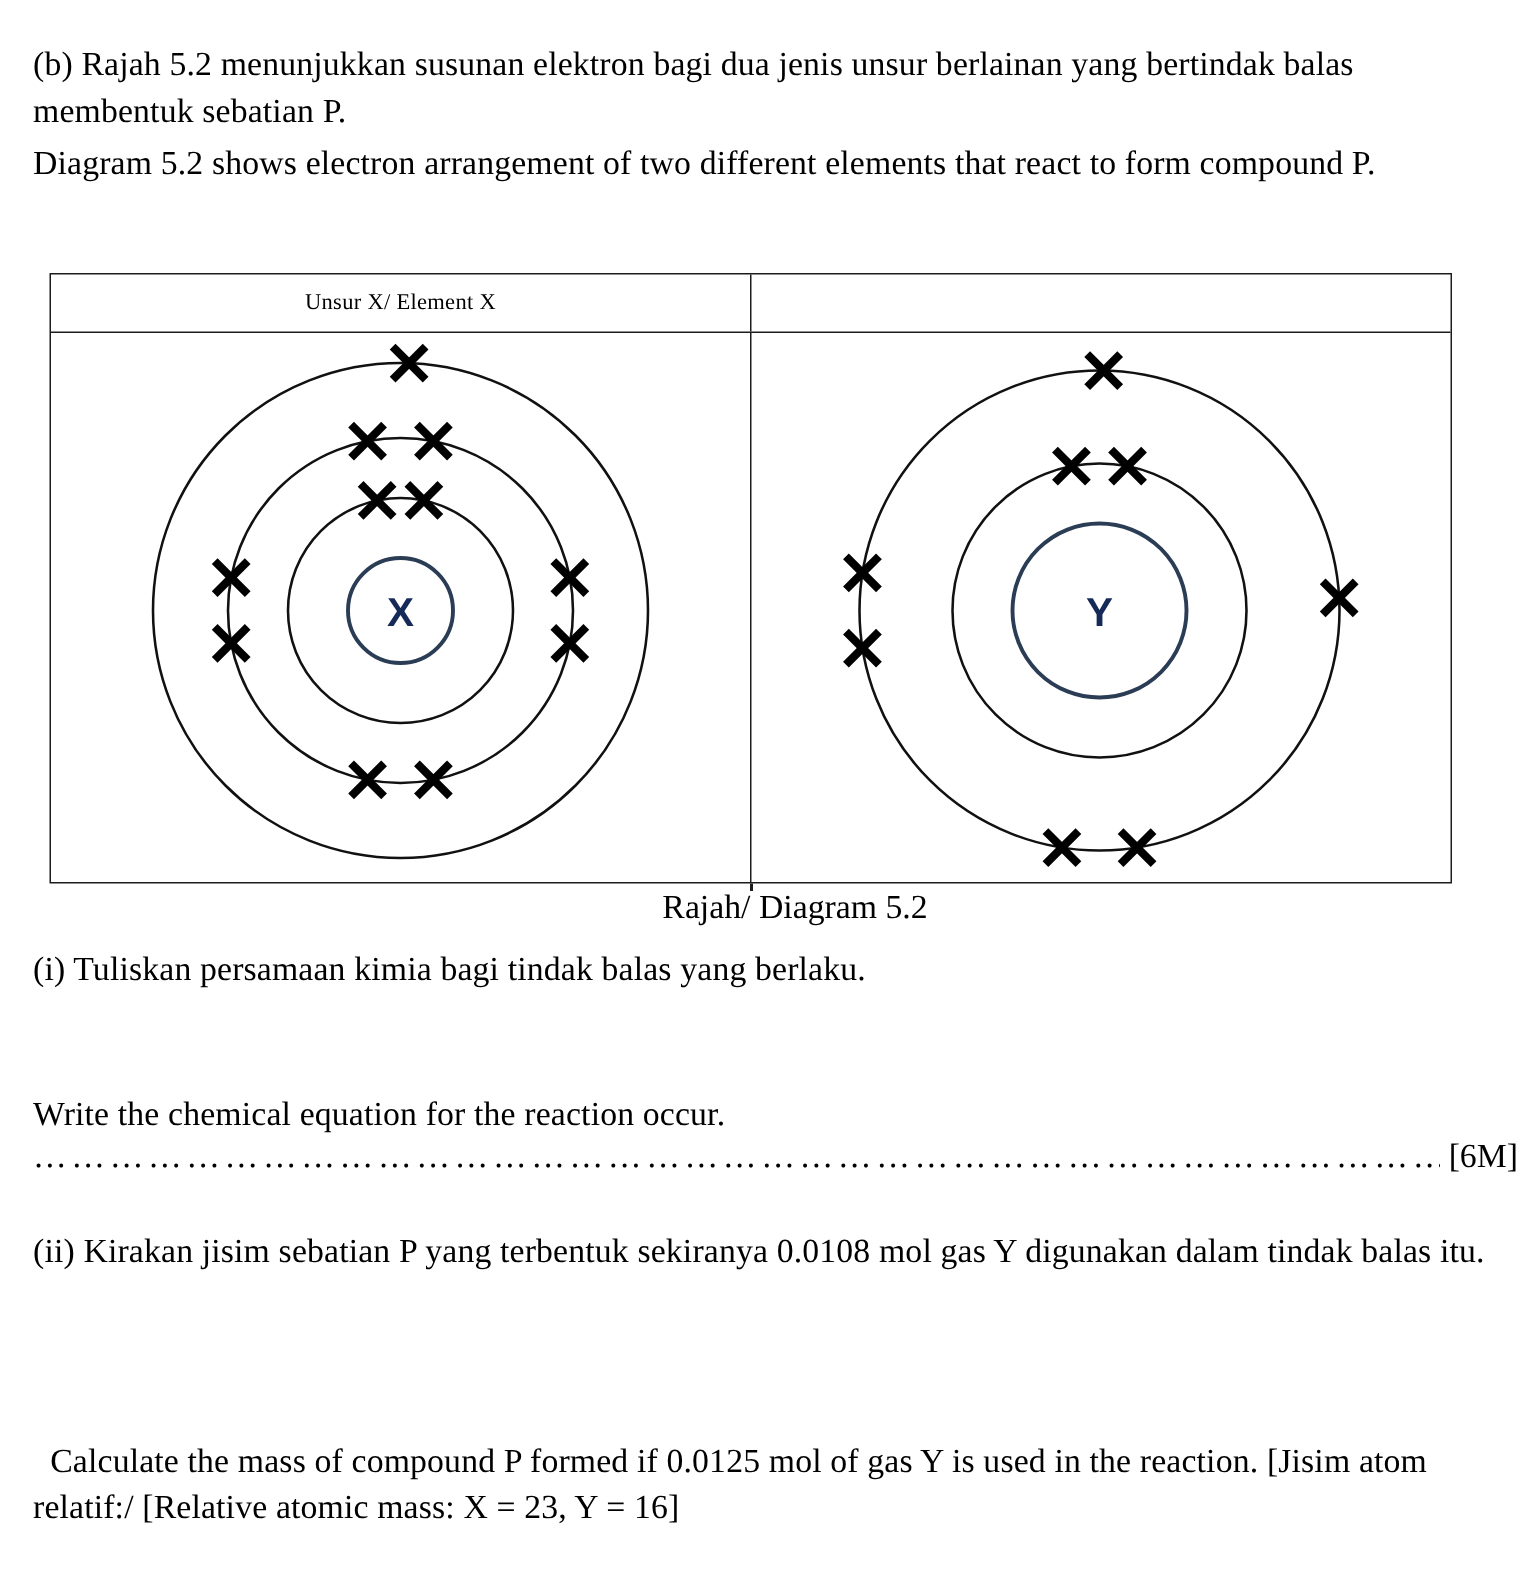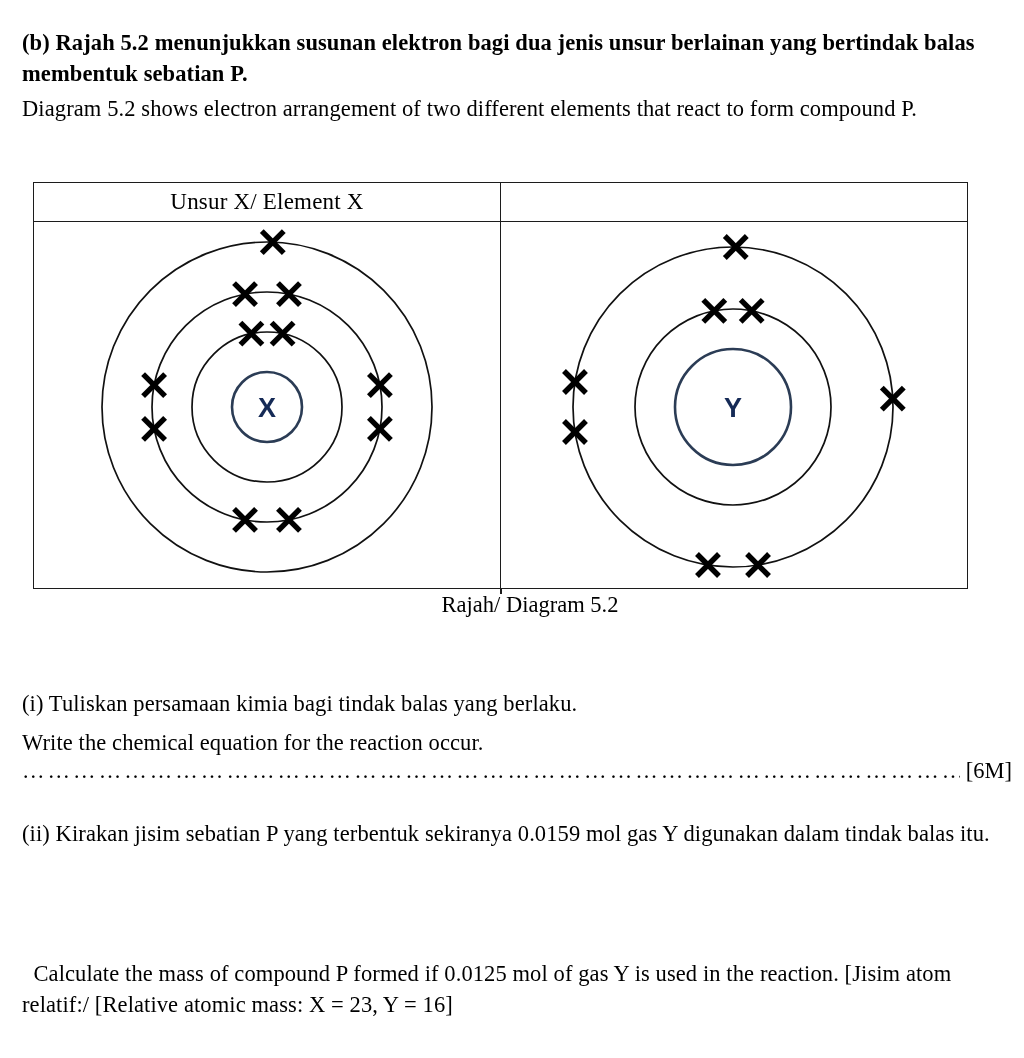--- a/index.html
+++ b/index.html
@@ -21,24 +21,24 @@
   .para {
     position: absolute;
     font-size: 22.5px;
     line-height: 31px;
     letter-spacing: 0.1px;
     white-space: pre-wrap;
   }
   .it { }
   .up { font-style: normal; }
 
-  #intro-my    { left: 22px; top: 27px;  width: 980px; font-weight: bold; }
+  #intro-my    { left: 22px; top: 27px;  width: 980px; }
   #intro-en    { left: 22px; top: 93px;  width: 1000px; }
 
-  #q1-my       { left: 22px; top: 688px; width: 980px; }
+  #q1-my       { left: 22px; top: 630px; width: 980px; }
   #q1-en       { left: 22px; top: 690px; width: 980px; margin-top: 37px; }
 
   #q2-my       { left: 22px; top: 818px; width: 980px; }
   #q2-en       { left: 22px; top: 927px; width: 990px; }
 
   
   #answer-row {
     position: absolute;
     left: 22px;
     top: 752px;
@@ -85,21 +85,21 @@
   #table-body {
     flex: 1 1 auto;
     display: flex;
     position: relative;
   }
   .hcell {
     flex: 1 1 0;
     display: flex;
     align-items: center;
     justify-content: center;
-    font-size: 23px;
+    font-size: 15px;
     letter-spacing: 0.2px;
   }
   .hcell.left-cell  { border-right: 1.6px solid #1c1c1c; flex: 0 0 466px; }
   .bcell {
     position: relative;
     display: flex;
     align-items: center;
     justify-content: center;
   }
   .bcell.left-cell  { flex: 0 0 466px; border-right: 1.6px solid #1c1c1c; }
@@ -269,17 +269,17 @@
 
 <div class="para up" id="q1-my">(i) Tuliskan persamaan kimia bagi tindak balas yang berlaku.</div>
 
 <div class="para it" id="q1-en">Write the chemical equation for the reaction occur.</div>
 
 <div id="answer-row">
   <span id="answer-dots">…………………………………………………………………………………………………</span>
   <span id="answer-marks">[6M]</span>
 </div>
 
-<div class="para up" id="q2-my">(ii) Kirakan jisim sebatian P yang terbentuk sekiranya 0.0159 mol gas Y digunakan dalam tindak balas itu.</div>
+<div class="para up" id="q2-my">(ii) Kirakan jisim sebatian P yang terbentuk sekiranya 0.0108 mol gas Y digunakan dalam tindak balas itu.</div>
 
 <div class="para" id="q2-en">
   <span class="it">Calculate the mass of compound P formed if 0.0125 mol of gas Y is used in the reaction.</span><span class="up"> [Jisim atom relatif:/ [Relative atomic mass: X = 23, Y = 16]</span>
 </div>
 
 </body></html>

